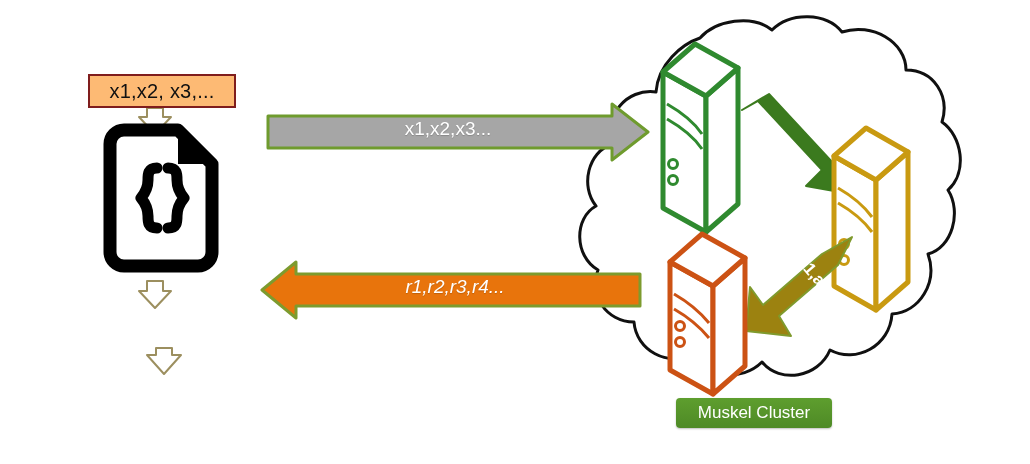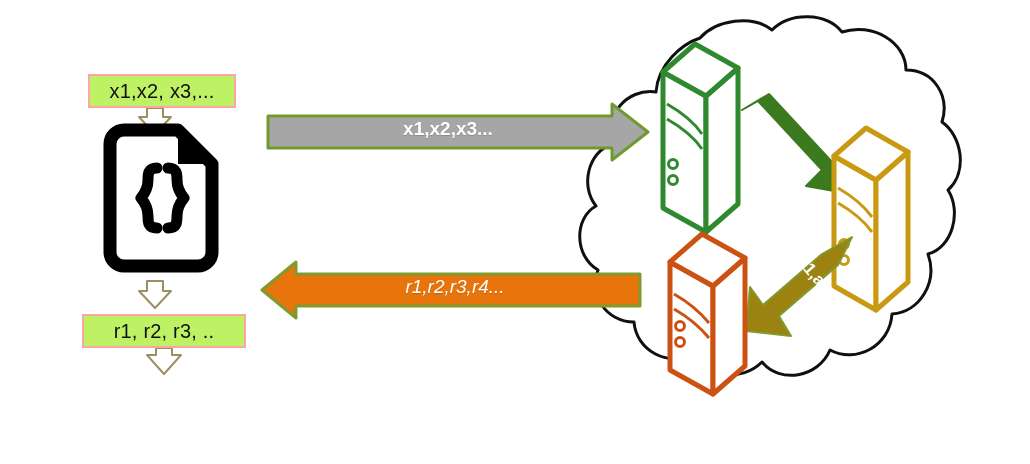--- a/index.html
+++ b/index.html
@@ -20,42 +20,42 @@
   .svg-layer {
     position: absolute;
     left: 0;
     top: 0;
     width: 1030px;
     height: 464px;
   }
   .io-box {
     position: absolute;
     box-sizing: border-box;
-    background: #bef264;
-    border: 2px solid #fca5a5;
+    background: #fdba74;
+    border: 2px solid #7f1d1d;
     display: flex;
     align-items: center;
     justify-content: center;
     color: #111111;
     font-size: 20px;
     letter-spacing: 0.2px;
     white-space: nowrap;
   }
   #box-input  { left: 88px;  top: 74px;  width: 148px; height: 34px; }
   #box-output { left: 82px;  top: 314px; width: 164px; height: 34px; }
 
   .arrow-label {
     position: absolute;
     color: #ffffff;
     font-size: 19px;
     white-space: nowrap;
     pointer-events: none;
     text-shadow: 0 1px 1px rgba(0,0,0,0.18);
   }
-  #label-request  { left: 268px; top: 118px; width: 360px; text-align: center; font-weight: bold; }
+  #label-request  { left: 268px; top: 118px; width: 360px; text-align: center; }
   #label-response { left: 275px; top: 276px; width: 360px; text-align: center; font-style: italic; }
 
   .rot-label {
     position: absolute;
     color: #ffffff;
     font-size: 17px;
     font-weight: bold;
     white-space: nowrap;
     pointer-events: none;
   }
@@ -223,24 +223,24 @@
       <path d="M 674 294 C 688 302 700 312 709 323" fill="none" stroke="#cc5214" stroke-width="3"></path>
       <path d="M 674 309 C 688 317 700 327 709 338" fill="none" stroke="#cc5214" stroke-width="3"></path>
       <circle cx="680" cy="326" r="4.5" fill="none" stroke="#cc5214" stroke-width="3"></circle>
       <circle cx="680" cy="342" r="4.5" fill="none" stroke="#cc5214" stroke-width="3"></circle>
     </g>
 
   </svg>
 
   <div class="io-box" id="box-input">x1,x2, x3,...</div>
 
-  <div class="io-box" id="box-output">r1, r2, r3, ..</div>
 
   <div class="arrow-label" id="label-request">x1,x2,x3...</div>
 
   <div class="arrow-label" id="label-response">r1,r2,r3,r4...</div>
 
   <div class="rot-label" id="label-b1b2">b1,b2</div>
 
   <div class="rot-label" id="label-a1a2">a1,a2</div>
 
+  <div id="cluster-badge">Muskel Cluster</div>
 
 </div>
 
 </body></html>

